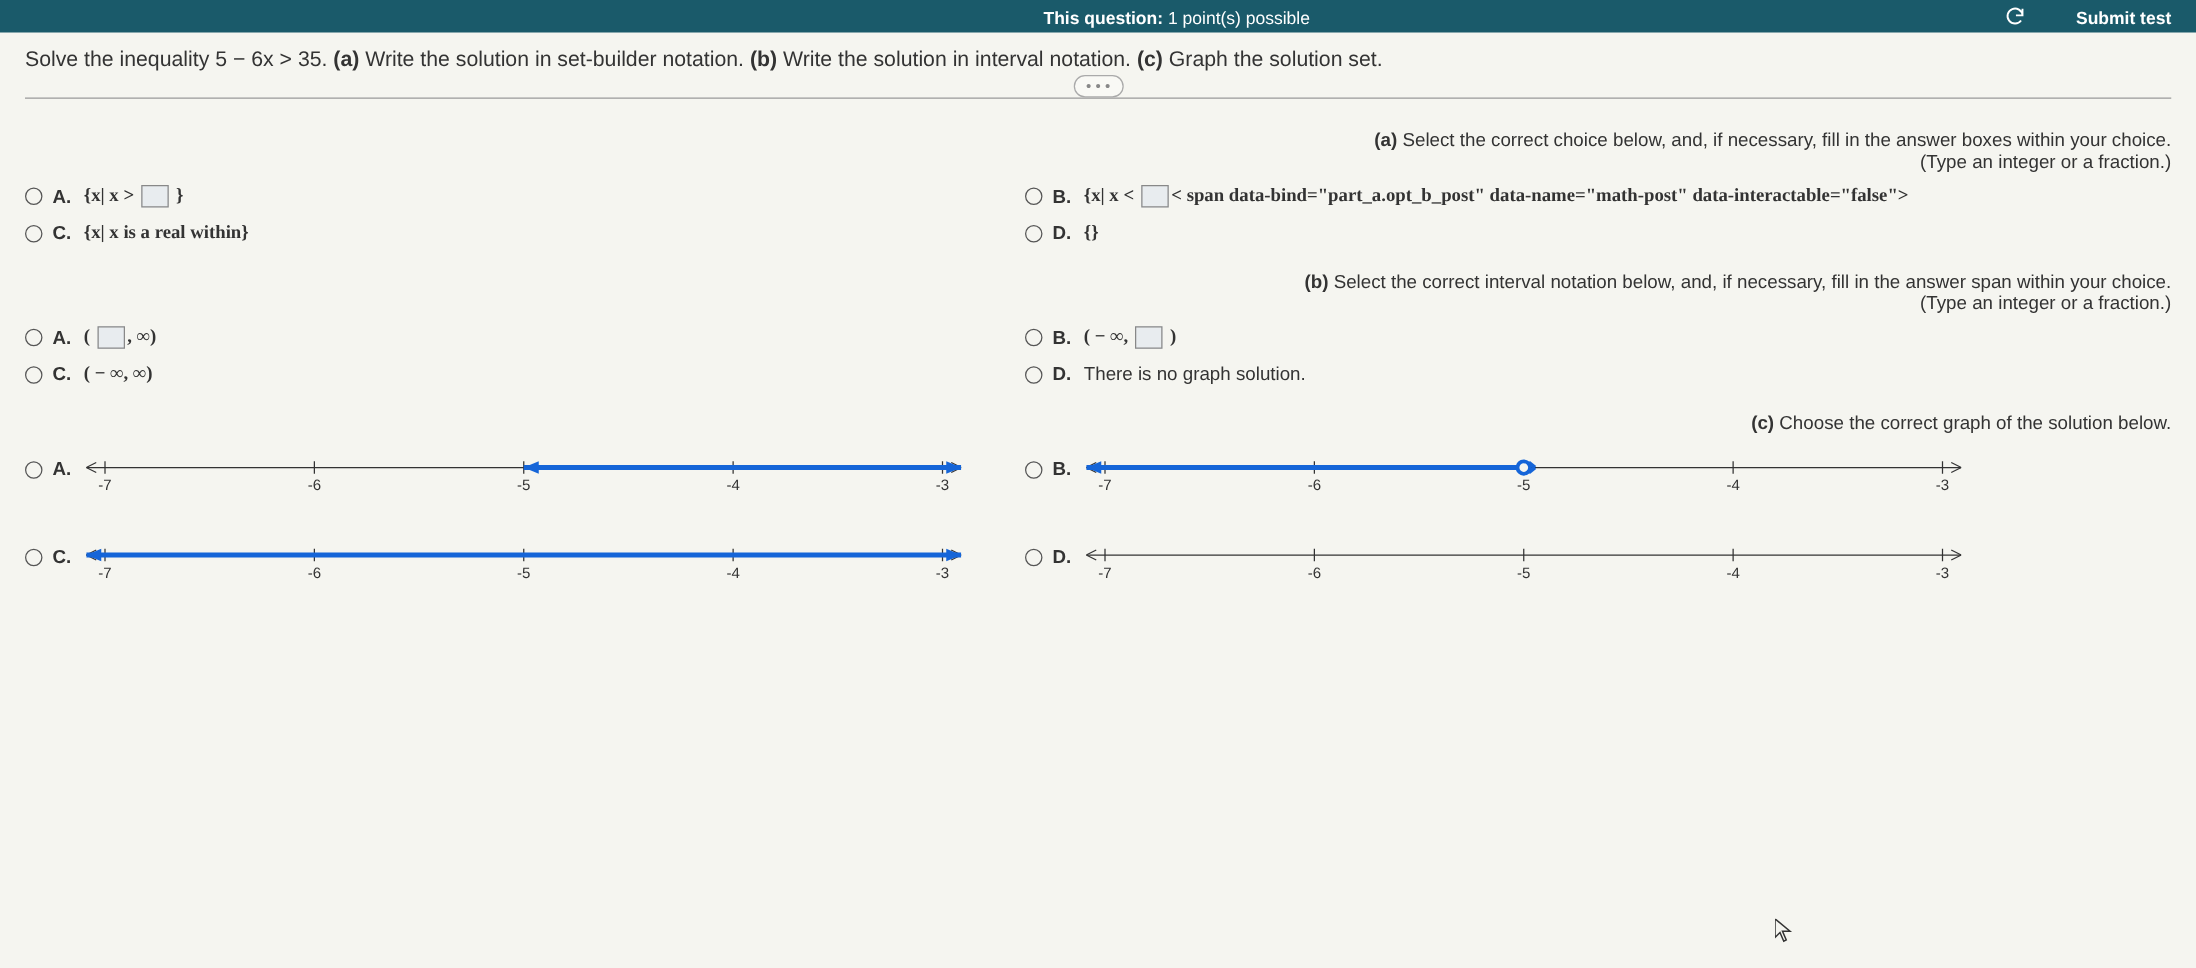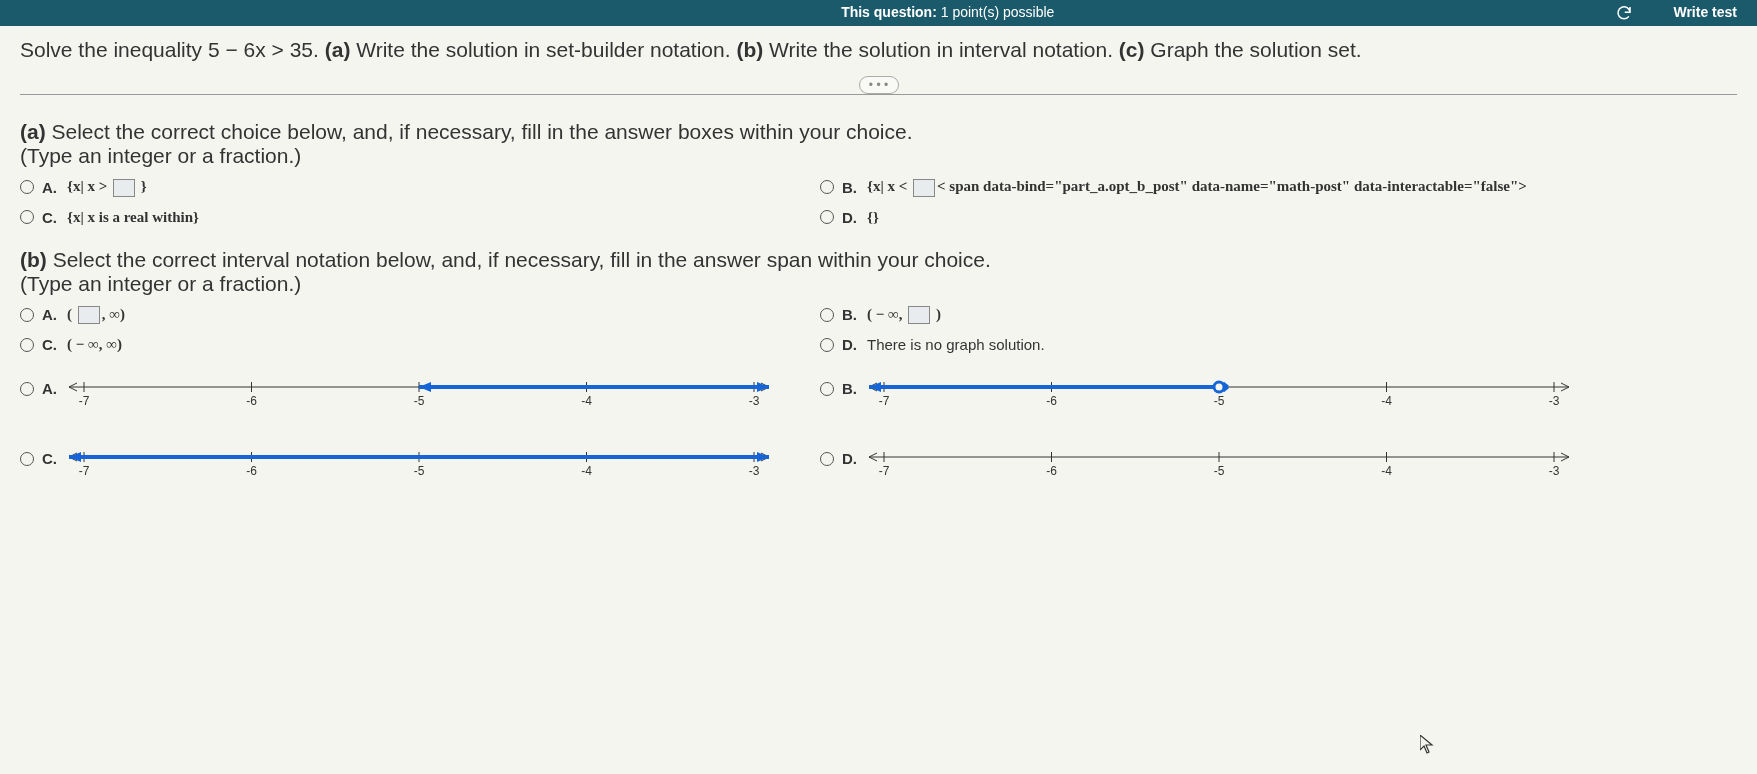--- a/index.html
+++ b/index.html
@@ -8,21 +8,21 @@
       background: #f5f5f0;
       color: #333;
       width: 1757px;
     }
     .header-bar {
       background: #1a5a6a;
       color: white;
       padding: 4px 20px;
       display: flex;
       justify-content: flex-end;
-      align-items: flex-start;
+      align-items: flex-end;
       gap: 40px;
       font-size: 14px;
     }
     .header-bar .question-info {
       flex: 1;
       text-align: center;
       margin-left: 300px;
     }
     .header-bar .question-info b { font-weight: bold; }
     .submit-btn {
@@ -31,22 +31,22 @@
     }
     .refresh-icon {
       display: inline-block;
       width: 18px;
       height: 18px;
     }
     .question-content {
       padding: 12px 20px;
     }
     .prompt {
-      font-size: 21px;
-      margin-bottom: 32px;
+      font-size: 17px;
+      margin-bottom: 20px;
     }
     .prompt .label { font-weight: bold; }
     hr.divider {
       border: none;
       border-top: 1px solid #999;
       margin: 10px 0 25px 0;
     }
     .ellipsis-pill {
       position: relative;
       top: -10px;
@@ -55,22 +55,23 @@
       text-align: center;
       font-size: 12px;
       color: #888;
       border: 1px solid #aaa;
       border-radius: 10px;
       background: #f9f9f5;
       padding: 0 8px;
       line-height: 16px;
     }
     .part-instr {
-      font-size: 21px;
+      font-size: 15px;
       margin-bottom: 10px;
+      text-align: right;
     }
     .part-instr .part-label { font-weight: bold; }
     .options-grid {
       display: grid;
       grid-template-columns: 800px 800px;
       row-gap: 12px;
       margin-bottom: 22px;
       font-size: 15px;
     }
     .option {
@@ -135,21 +136,21 @@
 
 <div class="header-bar">
   <div class="question-info">
     <b>This question:</b><span> 1 </span><span>point(s) possible</span>
   </div>
   <span class="refresh-icon">
     <svg viewBox="0 0 24 24" width="18" height="18" fill="none" stroke="white" stroke-width="2">
         <path d="M20 11a8 8 0 10-1.5 5.5M20 4v7h-7"></path>
       </svg>
   </span>
-  <span class="submit-btn">Write test</span>
+  <span class="submit-btn">Submit test</span>
 </div>
 
 <div class="question-content">
   <div class="prompt">
     <span>Solve the inequality 5 − 6x &gt; 35. </span>
     <span class="label">(a)</span><span> Write the solution in set-builder notation. </span>
     <span class="label">(b)</span><span> Write the solution in interval notation. </span>
     <span class="label">(c)</span><span> Graph the solution set.</span>
   </div>
 
@@ -214,20 +215,23 @@
       <span class="opt-label">C.</span>
       <span class="math">( − ∞, ∞)</span>
     </div>
     <div class="option">
       <span class="radio"></span>
       <span class="opt-label">D.</span>
       <span>There is no graph solution.</span>
     </div>
   </div>
 
+  <div class="part-instr">
+    <span class="part-label">(c)</span><span> Choose the correct graph of the solution below.</span>
+  </div>
 
   <div class="graphs-grid">
     <div class="graph-option">
       <div class="radio-wrap">
         <span class="radio"></span>
         <span class="opt-label">A.</span>
       </div>
       <svg class="numberline" width="700" height="40">
           <line x1="0" y1="12" x2="700" y2="12" stroke="#333" stroke-width="1"></line>
           <polyline points="8,8 0,12 8,16" fill="none" stroke="#333" stroke-width="1"></polyline>

